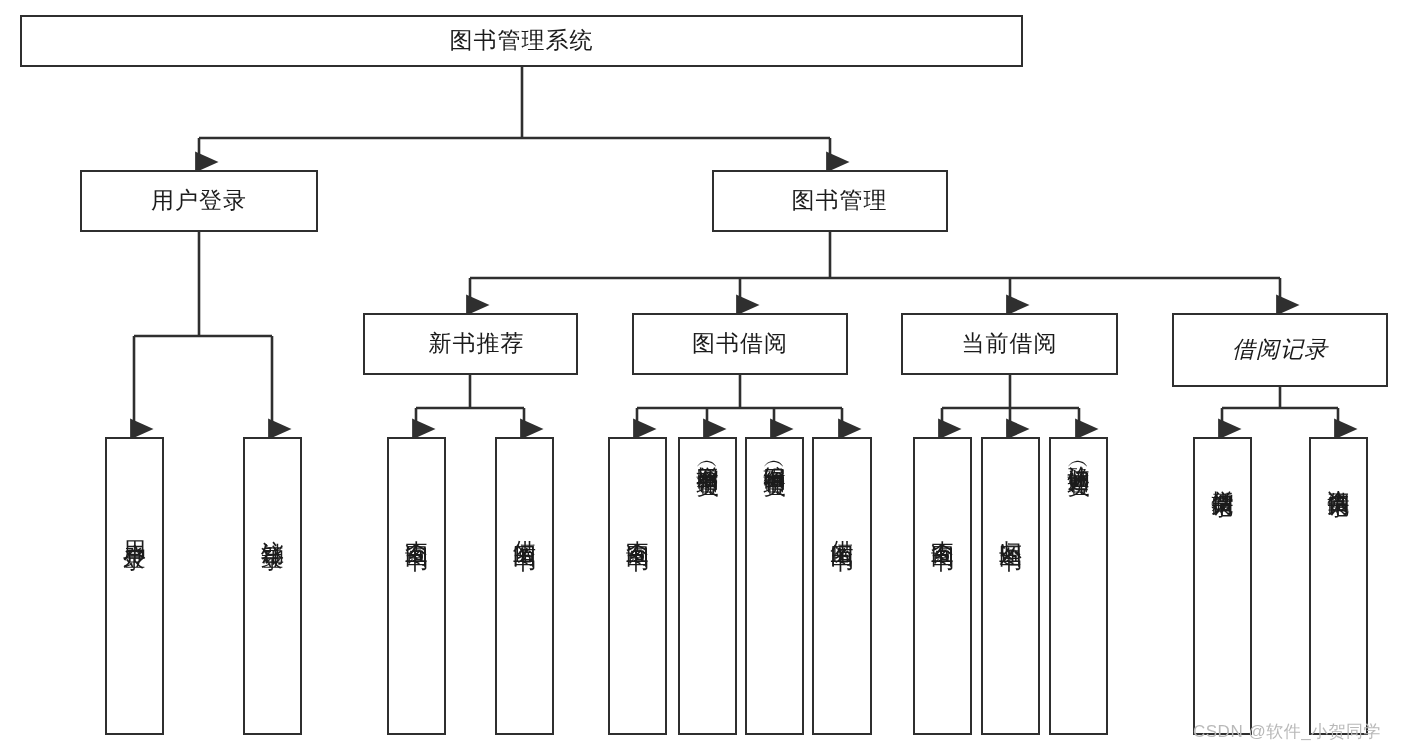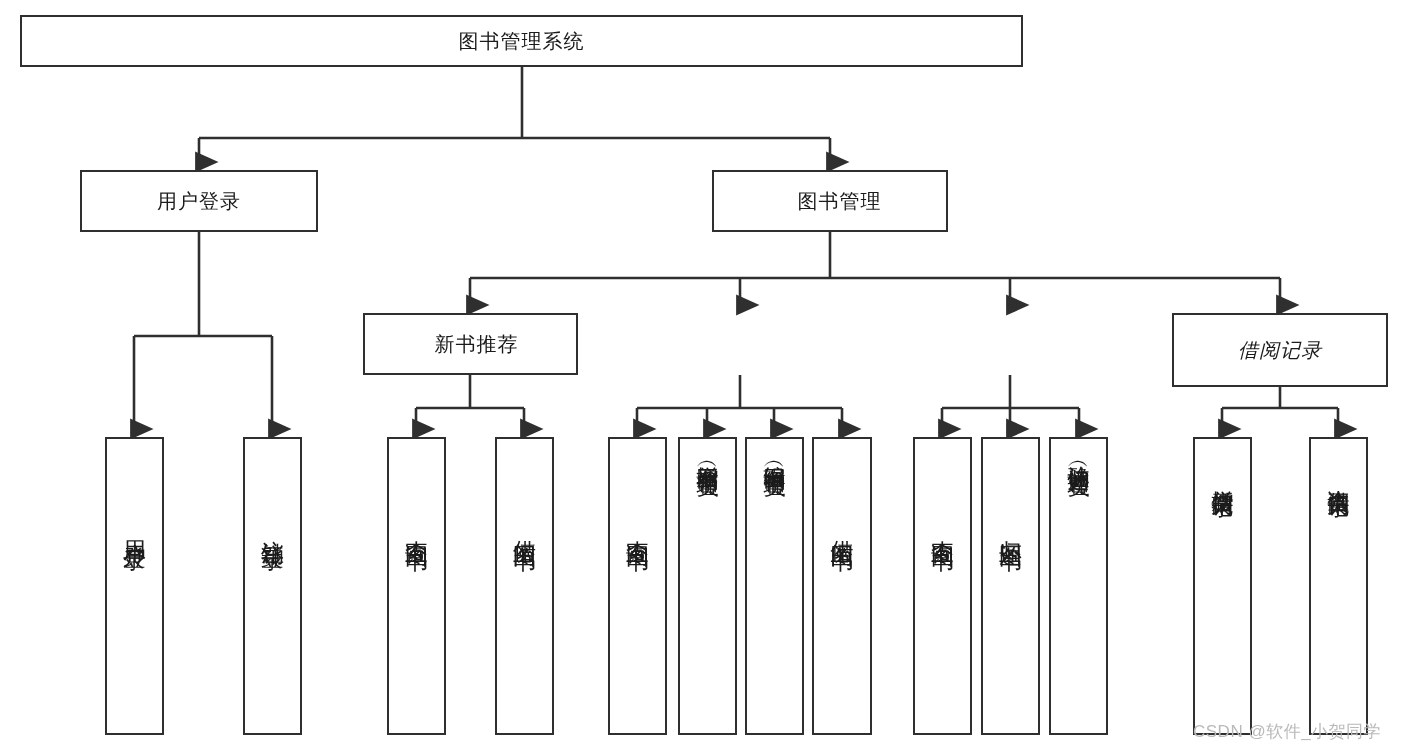--- a/index.html
+++ b/index.html
@@ -29,21 +29,21 @@
     color:#1a1a1a;
   }
   .node .label{
     display:block;
     text-align:center;
     line-height:1.12;
     color:#1b1b1b;
   }
   
   .h-node .label{
-    font-size:20px;
+    font-size:23px;
     letter-spacing:1px;
     white-space:nowrap;
   }
   
   .v-node{
     align-items:flex-start;
     justify-content:center;
     padding-top:0;
   }
   .v-node .label{
@@ -130,21 +130,27 @@
   </div>
 
   <div class="node h-node" style="left:712px;top:170px;width:236px;height:62px;padding-left:19px;">
     <span class="label">图书管理</span>
   </div>
 
   <div class="node h-node" style="left:363px;top:313px;width:215px;height:62px;padding-left:12px;">
     <span class="label">新书推荐</span>
   </div>
 
-
+  <div class="node h-node" style="left:632px;top:313px;width:216px;height:62px;">
+    <span class="label">图书借阅</span>
+  </div>
+
+  <div class="node h-node" style="left:901px;top:313px;width:217px;height:62px;">
+    <span class="label">当前借阅</span>
+  </div>
 
   <div class="node h-node" style="left:1172px;top:313px;width:216px;height:74px;font-style:italic;">
     <span class="label">借阅记录</span>
   </div>
 
   <div class="node v-node" style="left:105px;top:437px;width:59px;height:298px;padding-top:83px;">
     <span class="label">用户登录</span>
   </div>
 
   <div class="node v-node" style="left:243px;top:437px;width:59px;height:298px;padding-top:83px;">

